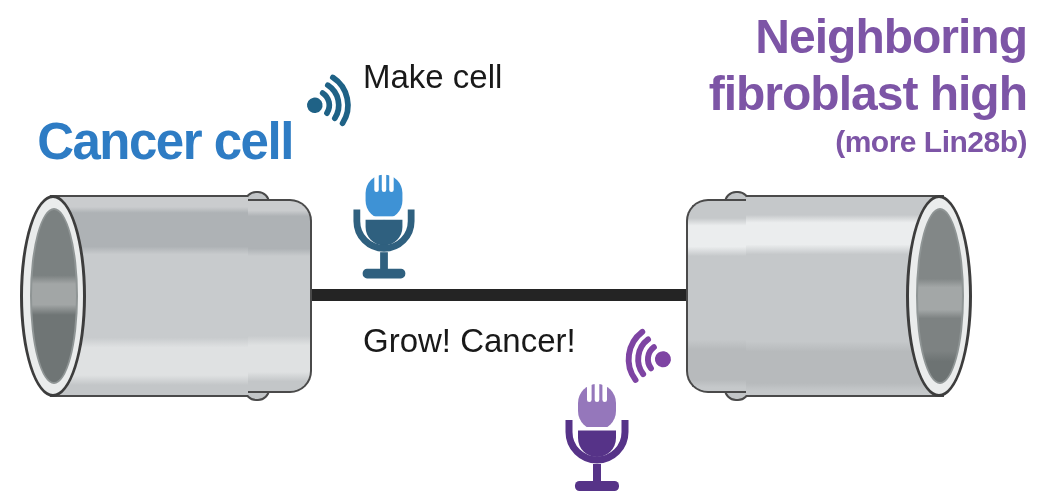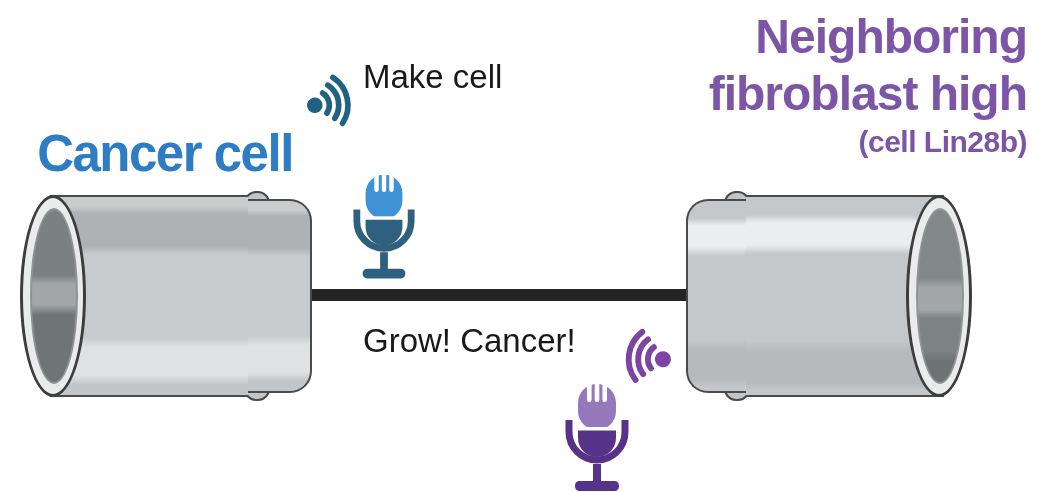--- a/index.html
+++ b/index.html
@@ -21,21 +21,21 @@
   .stage{
     position:relative;
     width:1039px;height:492px;
     background:#ffffff;
     overflow:hidden;
   }
   .abs{position:absolute;}
 
   
   .cancer-title{
-    left:0;top:126px;width:330px;
+    left:0;top:114px;width:330px;
     text-align:center;
     font-size:51px;font-weight:bold;letter-spacing:-1.5px;line-height:56px;
     color:var(--cancer-accent);
     z-index:3;
   }
   .fibro-title{
     left:640px;top:8px;width:387px;
     text-align:right;
     color:var(--fibroblast-accent);
     font-weight:bold;
@@ -144,21 +144,21 @@
 </head>
 <body>
 
 <div class="stage">
 
   <div class="abs cancer-title">Cancer cell</div>
 
   <div class="abs fibro-title">
     <div class="tline">Neighboring</div>
     <div class="tline">fibroblast high</div>
-    <div class="fibro-sub">(cell Lin28b)</div>
+    <div class="fibro-sub">(more Lin28b)</div>
   </div>
 
   <div class="abs msg msg-make">
     <div>Make cell</div>
   </div>
 
   <div class="abs msg msg-grow">Grow! Cancer!</div>
 
   <div class="abs string-line"></div>
 

